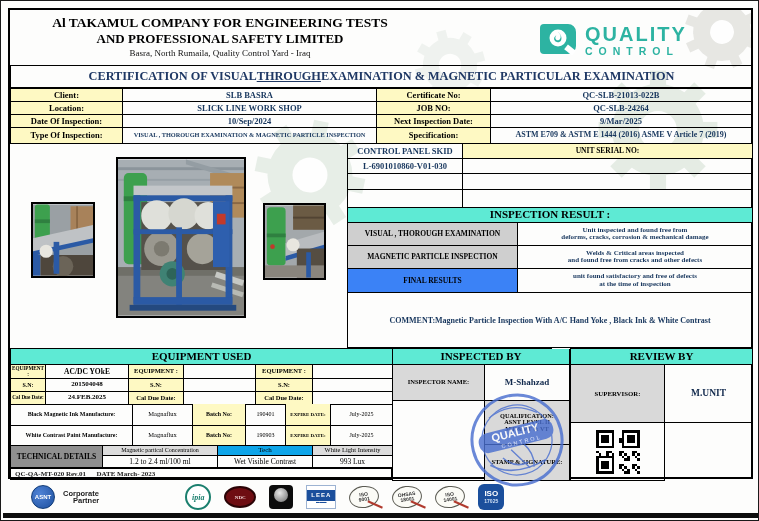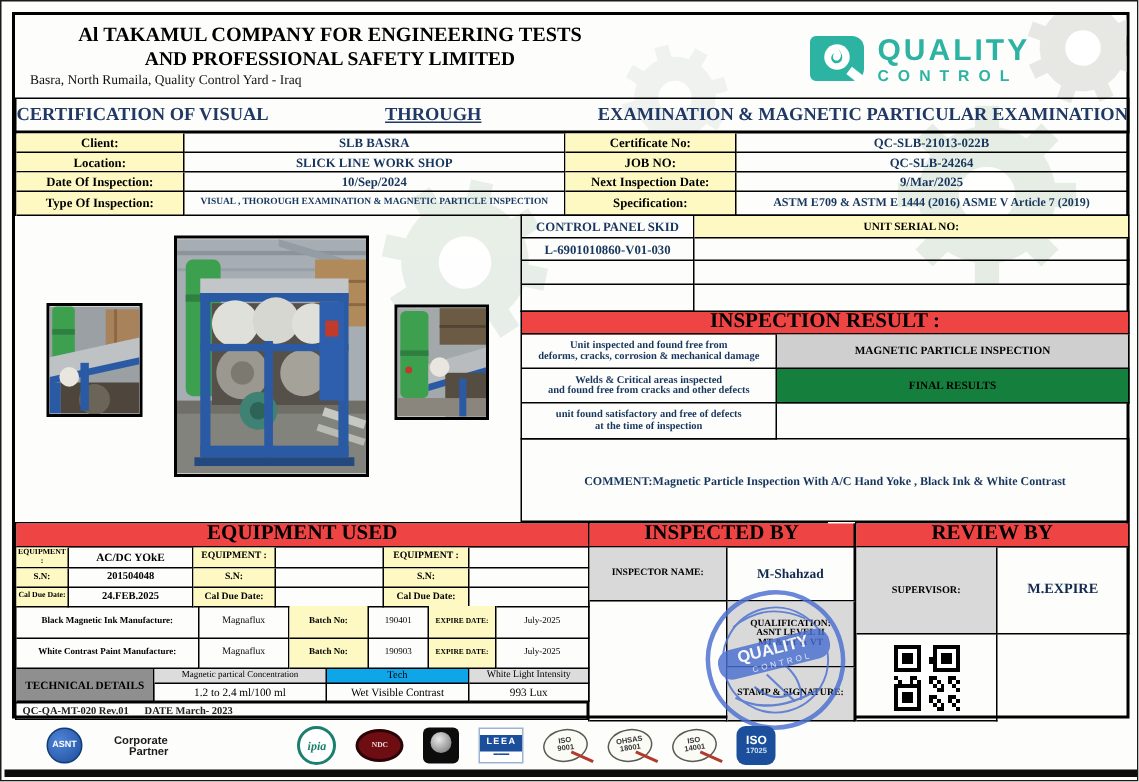--- a/index.html
+++ b/index.html
@@ -5,54 +5,54 @@
   html,body{margin:0;padding:0;background:#e9e9e9;}
   .page{position:relative;width:759px;height:521px;background:#fdfdfc;border:1px solid #1a1a1a;
         font-family:"Liberation Serif",serif;box-sizing:border-box;overflow:hidden;margin:0 auto;}
   .page *{box-sizing:border-box;}
   .content{position:absolute;left:7px;top:7px;width:745px;height:471px;border:2px solid #000;background:transparent;z-index:1;}
   .wm{position:absolute;left:0;top:0;z-index:0;pointer-events:none;}
 
   
   .co1{position:absolute;left:10px;top:5px;width:400px;text-align:center;font-weight:bold;font-size:13.5px;color:#000;}
   .co2{position:absolute;left:10px;top:21px;width:400px;text-align:center;font-weight:bold;font-size:13px;color:#000;}
-  .addr{position:absolute;left:10px;top:38px;width:400px;text-align:left;font-size:9px;color:#111;}
+  .addr{position:absolute;left:10px;top:38px;width:400px;text-align:center;font-size:9px;color:#111;}
   .logo{position:absolute;right:12px;top:8px;width:200px;height:44px;display:flex;align-items:center;gap:8px;z-index:2;}
   .logo-words{display:flex;flex-direction:column;line-height:1;}
   .logo-w1{font-family:"Liberation Sans",sans-serif;font-weight:bold;font-size:20px;letter-spacing:2px;color:#2db3a2;}
   .logo-w2{font-family:"Liberation Sans",sans-serif;font-weight:bold;font-size:10.5px;letter-spacing:6px;color:#2db3a2;margin-top:2px;}
 
   
   .titlebar{position:absolute;left:0;top:55px;width:743px;height:23px;border:1px solid #000;
-            display:flex;align-items:center;justify-content:space-between;color:#1f3864;font-weight:bold;font-size:12.3px;background:transparent;}
+            display:flex;align-items:center;justify-content:center;color:#1f3864;font-weight:bold;font-size:12.3px;background:transparent;}
   .titlebar .u{text-decoration:underline;}
 
   
   .grid{display:grid;position:absolute;border-top:1px solid #000;border-left:1px solid #000;background:transparent;}
   .grid>div{border-right:1px solid #000;border-bottom:1px solid #000;display:flex;align-items:center;justify-content:center;
             text-align:center;overflow:hidden;line-height:1.05;}
   .lbl{background:#fef9c3;font-weight:bold;font-size:8.5px;color:#000;}
   .val{font-weight:bold;font-size:8.5px;color:#17365d;}
   .small{font-size:6.3px;}
-  .sechead{background:#ef4444;font-weight:bold;font-size:14px;color:#000;}
+  .sechead{background:#5eead4;font-weight:bold;font-size:11px;color:#000;}
   .greylabel{background:#d9d9d9;font-weight:bold;color:#000;}
   .nline{display:flex;flex-direction:column;}
 
   .photo{position:absolute;border:2px solid #000;z-index:2;}
   .comm{position:absolute;left:337px;top:282px;width:406px;height:56px;border:1px solid #000;display:flex;align-items:center;justify-content:center;
         color:#17365d;font-weight:bold;font-size:8px;text-align:center;padding:0 14px;}
   .docref{position:absolute;left:0px;top:458px;width:382px;height:12px;border:1px solid #000;display:flex;align-items:center;
           font-size:7px;color:#222;padding-left:4px;white-space:pre;font-weight:bold;}
 
   .stamp{position:absolute;left:455px;top:378px;width:104px;height:104px;z-index:6;pointer-events:none;}
 
   
   .logosrow{position:absolute;left:30px;top:482px;width:700px;height:28px;display:flex;align-items:center;gap:13px;z-index:2;}
   .flogo{display:flex;align-items:center;justify-content:center;flex:none;}
-  .asnt{gap:21px;}
+  .asnt{gap:8px;}
   .asnt .globe{width:24px;height:24px;border-radius:50%;background:radial-gradient(circle at 35% 35%,#4f83d6,#1d4f9e);color:#fff;
        font-family:"Liberation Sans",sans-serif;font-size:6px;font-weight:bold;display:flex;align-items:center;justify-content:center;border:1px solid #123c77;}
   .asnt .cptxt{font-family:"Liberation Sans",sans-serif;font-weight:bold;font-size:7.5px;color:#1b1b1b;line-height:1;}
   .asnt .cptxt div:last-child{margin-left:10px;}
   .ipia{width:26px;height:26px;border-radius:50%;border:2px solid #1b7f6e;color:#1b7f6e;font-weight:bold;font-size:8px;font-style:italic;background:#fff;}
   .ndc{width:32px;height:22px;border-radius:50%;background:#6e0d12;border:2px solid #2a0406;color:#f2d9d9;font-size:5px;font-weight:bold;}
   .opito{width:24px;height:24px;border-radius:4px;background:#0c0c0c;position:relative;}
   .opito::after{content:"";position:absolute;left:5px;top:3px;width:14px;height:14px;border-radius:50%;
        background:radial-gradient(circle at 40% 35%,#e8e8e8,#6a6a6a);}
   .leea{width:30px;height:24px;border:1px solid #9db3d2;background:#fff;flex-direction:column;}
@@ -215,32 +215,33 @@
       <div class="val">L-6901010860-V01-030</div>
       <div class="lbl" style="background:transparent;"></div>
       <div class="val"></div>
       <div class="lbl" style="background:transparent;"></div>
       <div class="val"></div>
     </div>
 
     <div class="grid" style="left:337px;top:197px;width:406px;grid-template-columns:170px 235px;grid-template-rows:15px 23px 23px 24px;">
       <div class="sechead" style="grid-column:1/3;">INSPECTION RESULT :</div>
 
+      <div class="lbl" style="background:#cfcfcf;font-size:7.5px;">VISUAL , THOROUGH EXAMINATION</div>
       <div class="val nline" style="font-size:7px;">
         <span>Unit inspected and found free from</span>
         <span>deforms, cracks, corrosion &amp; mechanical damage</span>
       </div>
 
       <div class="lbl" style="background:#cfcfcf;font-size:7.5px;">MAGNETIC PARTICLE INSPECTION</div>
       <div class="val nline" style="font-size:7px;">
         <span>Welds &amp;  Critical areas inspected</span>
         <span>and found free from cracks and other defects</span>
       </div>
 
-      <div class="lbl" style="background:#15803d;font-size:7.5px;">FINAL RESULTS</div>
+      <div class="lbl" style="background:#3b82f6;font-size:7.5px;">FINAL RESULTS</div>
       <div class="val nline" style="font-size:7px;">
         <span>unit found satisfactory and free of defects</span>
         <span>at the time of inspection</span>
       </div>
     </div>
 
     <div class="comm">COMMENT:Magnetic Particle Inspection With A/C Hand Yoke , Black Ink &amp;  White Contrast</div>
 
     <div class="grid" style="left:0;top:338px;width:382px;grid-template-columns:35px 83px 55px 72px 57px 80px;grid-template-rows:16px 14px 13px 13px;">
       <div class="sechead" style="grid-column:1/7;">EQUIPMENT USED</div>
@@ -306,21 +307,21 @@
       </div>
       <div style="grid-row:3/5;"></div>
       <div class="greylabel nline" style="font-size:6.5px;">
         <span>STAMP &amp; SIGNATURE:</span>
       </div>
     </div>
 
     <div class="grid" style="left:560px;top:338px;width:183px;grid-template-columns:94px 88px;grid-template-rows:16px 58px 58px;">
       <div class="sechead" style="grid-column:1/3;">REVIEW BY</div>
       <div class="greylabel" style="font-size:6.8px;">SUPERVISOR:</div>
-      <div class="val" style="font-size:9.5px;color:#122a4d;">M.EXPIRE</div>
+      <div class="val" style="font-size:9.5px;color:#122a4d;">M.UNIT</div>
       <div>
         <svg width="44" height="44" viewBox="0 0 17 17" shape-rendering="crispEdges">
             <rect x="0" y="0" width="17" height="17" fill="#fff"></rect>
             <rect x="9" y="3" width="1" height="1" fill="#000"></rect>
             <rect x="9" y="4" width="1" height="1" fill="#000"></rect>
             <rect x="0" y="8" width="1" height="1" fill="#000"></rect>
             <rect x="4" y="8" width="1" height="1" fill="#000"></rect>
             <rect x="5" y="8" width="1" height="1" fill="#000"></rect>
             <rect x="9" y="8" width="1" height="1" fill="#000"></rect>
             <rect x="10" y="8" width="1" height="1" fill="#000"></rect>

